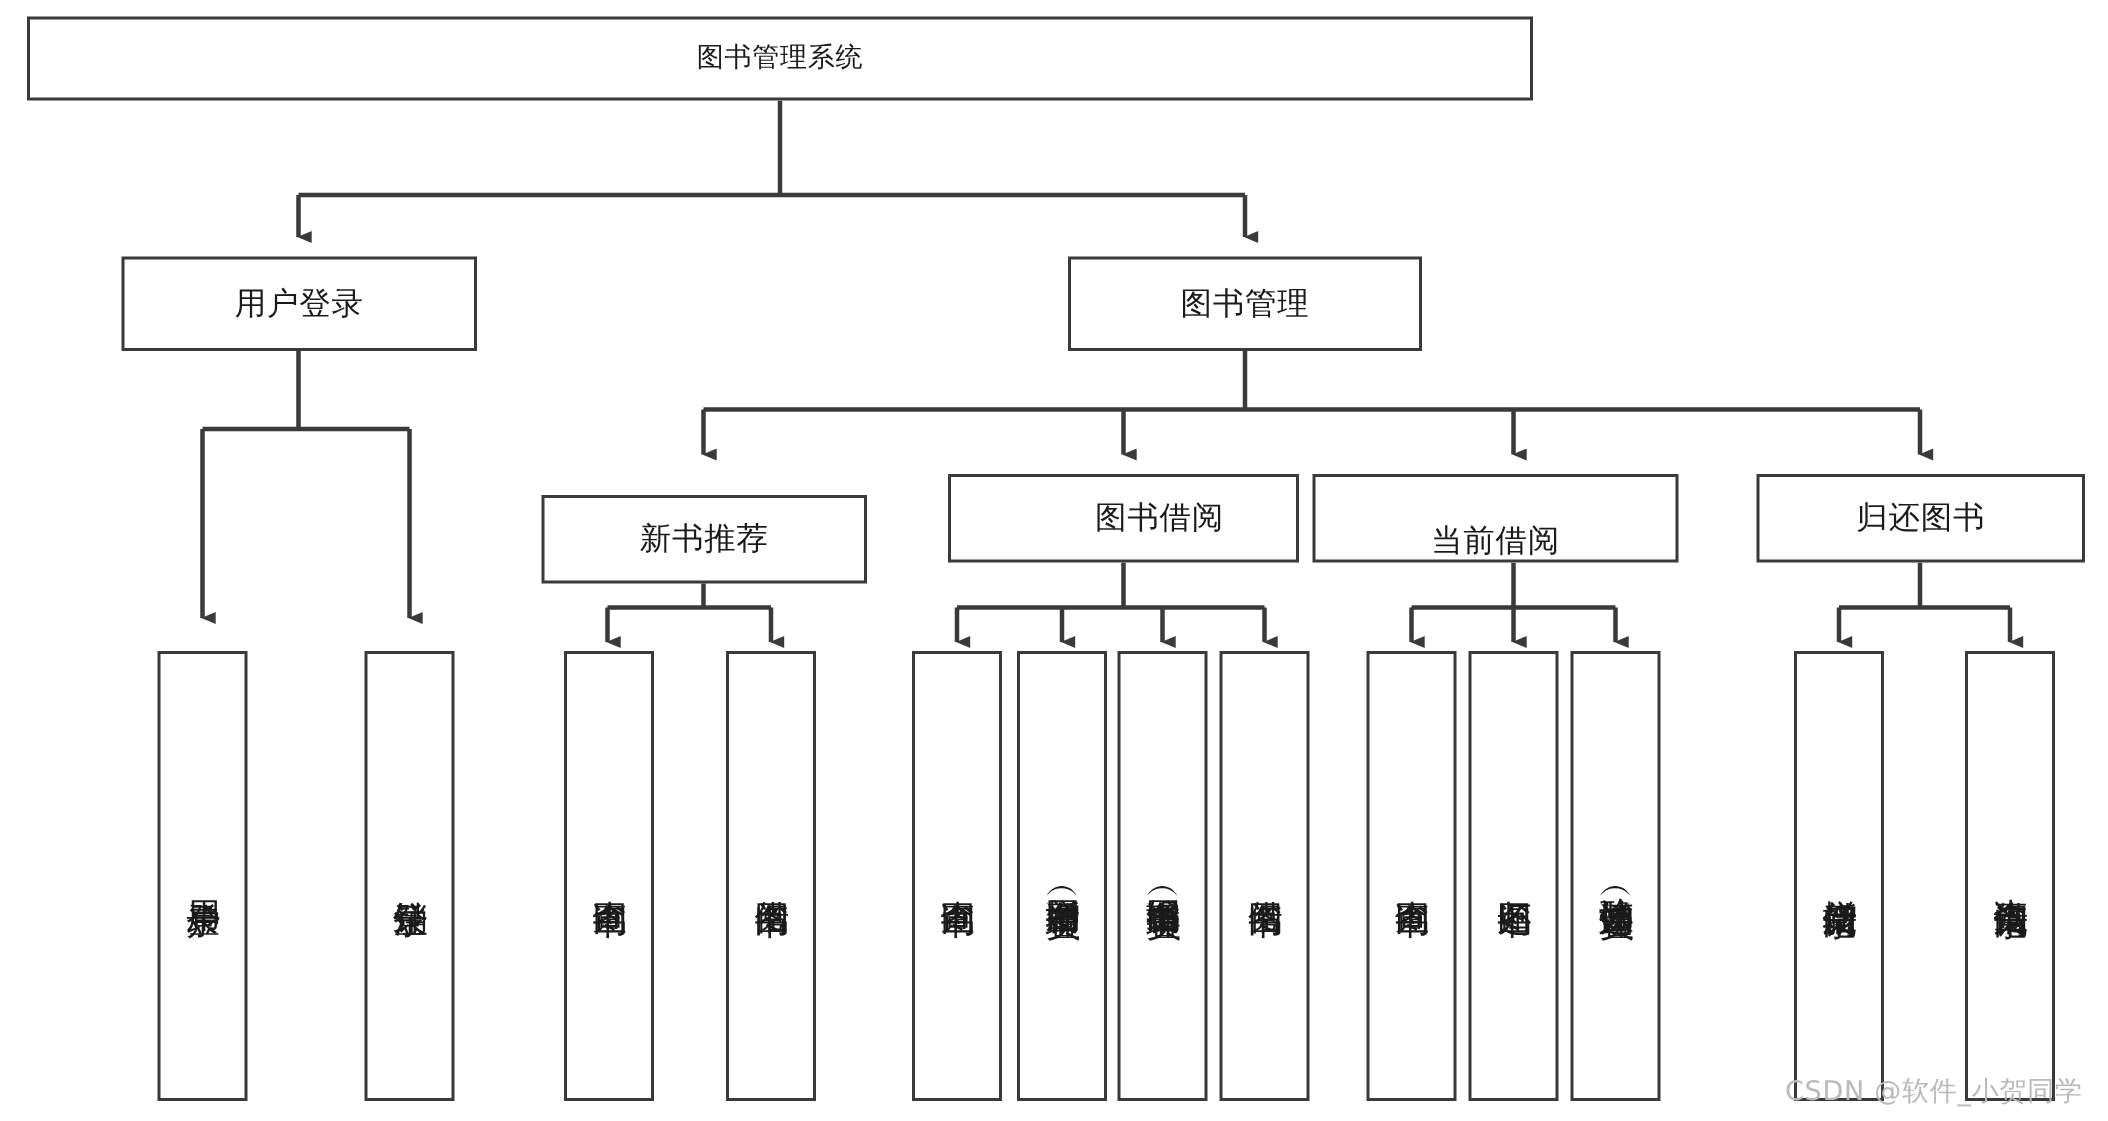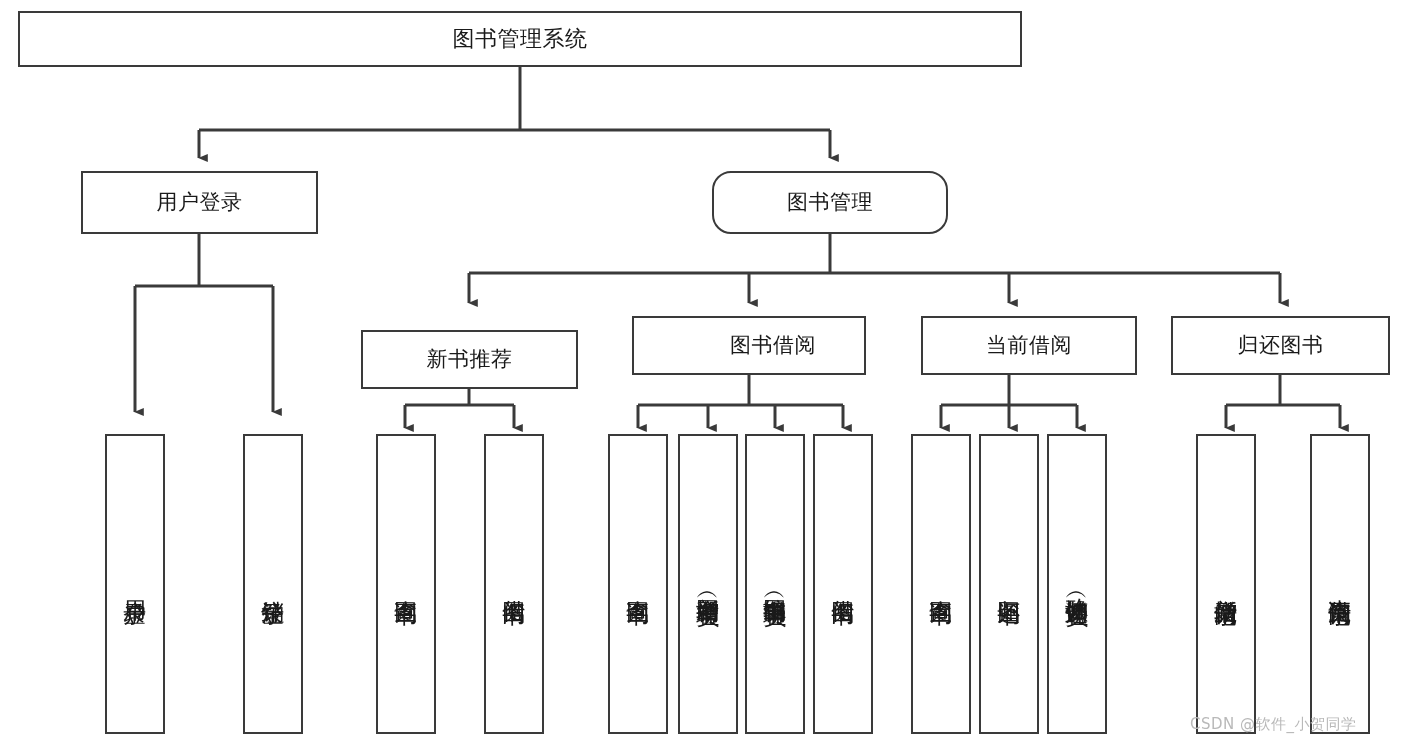--- a/index.html
+++ b/index.html
@@ -38,39 +38,39 @@
     display: block;
     text-align: center;
     line-height: 1.18;
     white-space: nowrap;
   }
   .node.horiz .label {
     font-size: 21px;
     letter-spacing: 0.5px;
   }
   .node.root .label {
-    font-size: 22px;
+    font-size: 18px;
   }
   .node.vert {
     align-items: center;
     justify-content: center;
     padding: 4px 0;
   }
   .node.vert .label {
     writing-mode: vertical-rl;
     text-orientation: upright;
     font-size: 23px;
     line-height: 1.06;
     letter-spacing: 1px;
     white-space: nowrap;
     max-height: 290px;
   }
   .watermark {
     position: absolute;
-    font-size: 15px;
+    font-size: 18px;
     color: #b9b9b9;
     white-space: nowrap;
     letter-spacing: 0.5px;
     pointer-events: none;
   }
 </style>
 </head>
 <body>
 
 <div id="canvas">
@@ -125,31 +125,31 @@
     </g>
   </svg>
 
   <div class="node root horiz" style="left:18px; top:11px; width:1004px; height:56px;">
     <span class="label">图书管理系统</span>
   </div>
 
   <div class="node horiz" style="left:81px; top:171px; width:237px; height:63px;">
     <span class="label">用户登录</span>
   </div>
-  <div class="node horiz" style="left:712px; top:171px; width:236px; height:63px;border-radius:19px;">
+  <div class="node horiz" style="left:712px; top:171px; width:236px; height:63px;">
     <span class="label">图书管理</span>
   </div>
 
   <div class="node horiz" style="left:361px; top:316px; width:217px; height:59px;margin-top:14px;">
     <span class="label">新书推荐</span>
   </div>
   <div class="node horiz" style="left:632px; top:316px; width:234px; height:59px;padding-left:48px;">
     <span class="label">图书借阅</span>
   </div>
-  <div class="node horiz" style="left:921px; top:316px; width:216px; height:59px;">
+  <div class="node horiz" style="left:875px; top:316px; width:244px; height:59px;align-items:flex-end;">
     <span class="label">当前借阅</span>
   </div>
   <div class="node horiz" style="left:1171px; top:316px; width:219px; height:59px;">
     <span class="label">归还图书</span>
   </div>
 
   <div class="node vert" style="left:105px; top:434px; width:60px; height:300px;">
     <span class="label">用户登录</span>
   </div>
   <div class="node vert" style="left:243px; top:434px; width:60px; height:300px;">

